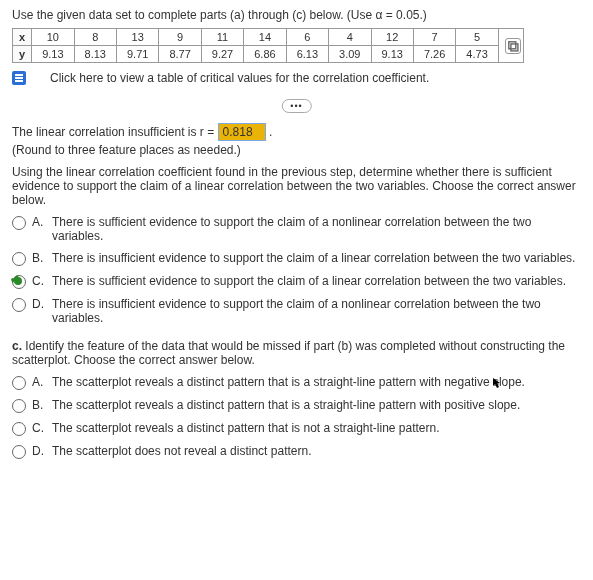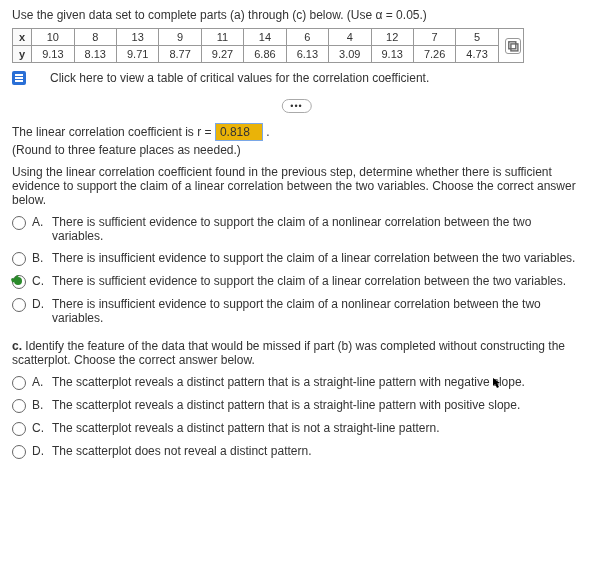--- a/index.html
+++ b/index.html
@@ -83,21 +83,21 @@
       </span>
     <span class="link-text">Click here to view a table of critical values for the correlation coefficient.</span>
   </div>
 
   <div class="divider">
     <span class="pill">•••</span>
   </div>
 
   <div class="section">
     <div style="margin-top:10px">
-      <span>The linear correlation coefficient is r = </span><span class="inline-input">0.818</span><span> .</span>
+      <span>The linear correlation insufficient is r = </span><span class="inline-input">0.818</span><span> .</span>
     </div>
     <div class="sub">(Round to three feature places as needed.)</div>
     <div style="margin-top:8px">Using the linear correlation coefficient found in the previous step, determine whether there is sufficient evidence to support the claim of a linear correlation between the two variables. Choose the correct answer below.</div>
     <div class="choices">
       <div class="choice">
           <span class="radio"></span>
           <span class="clabel">A.</span>
           <span class="ctext">There is sufficient evidence to support the claim of a nonlinear correlation between the two variables.</span>
         </div>
       <div class="choice">

